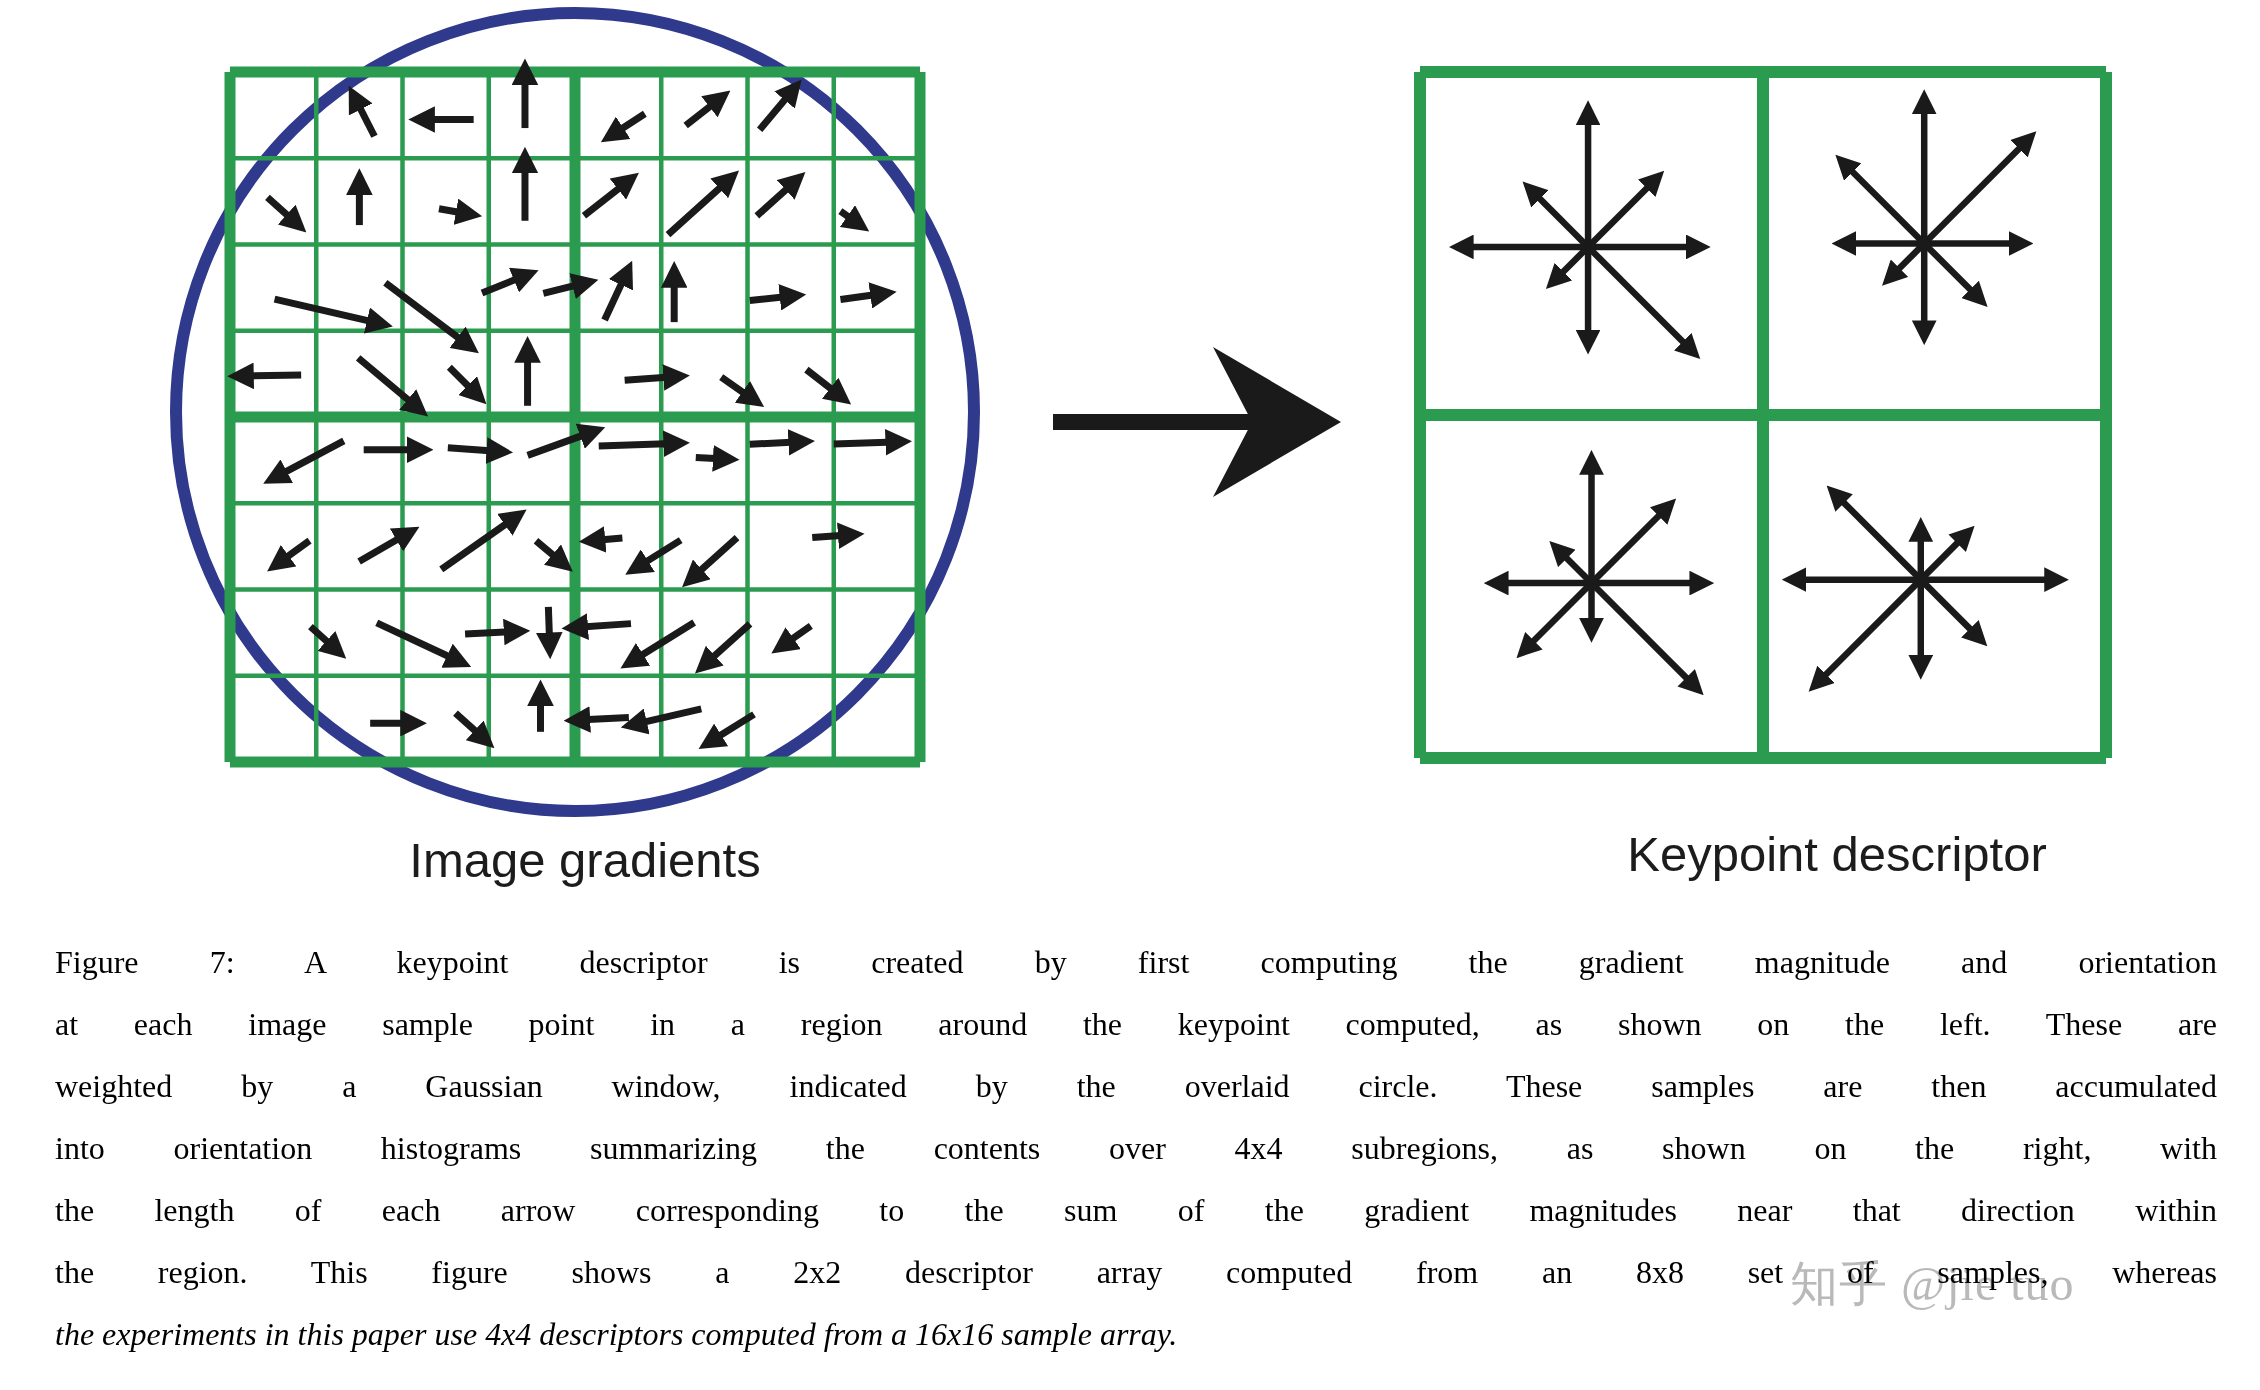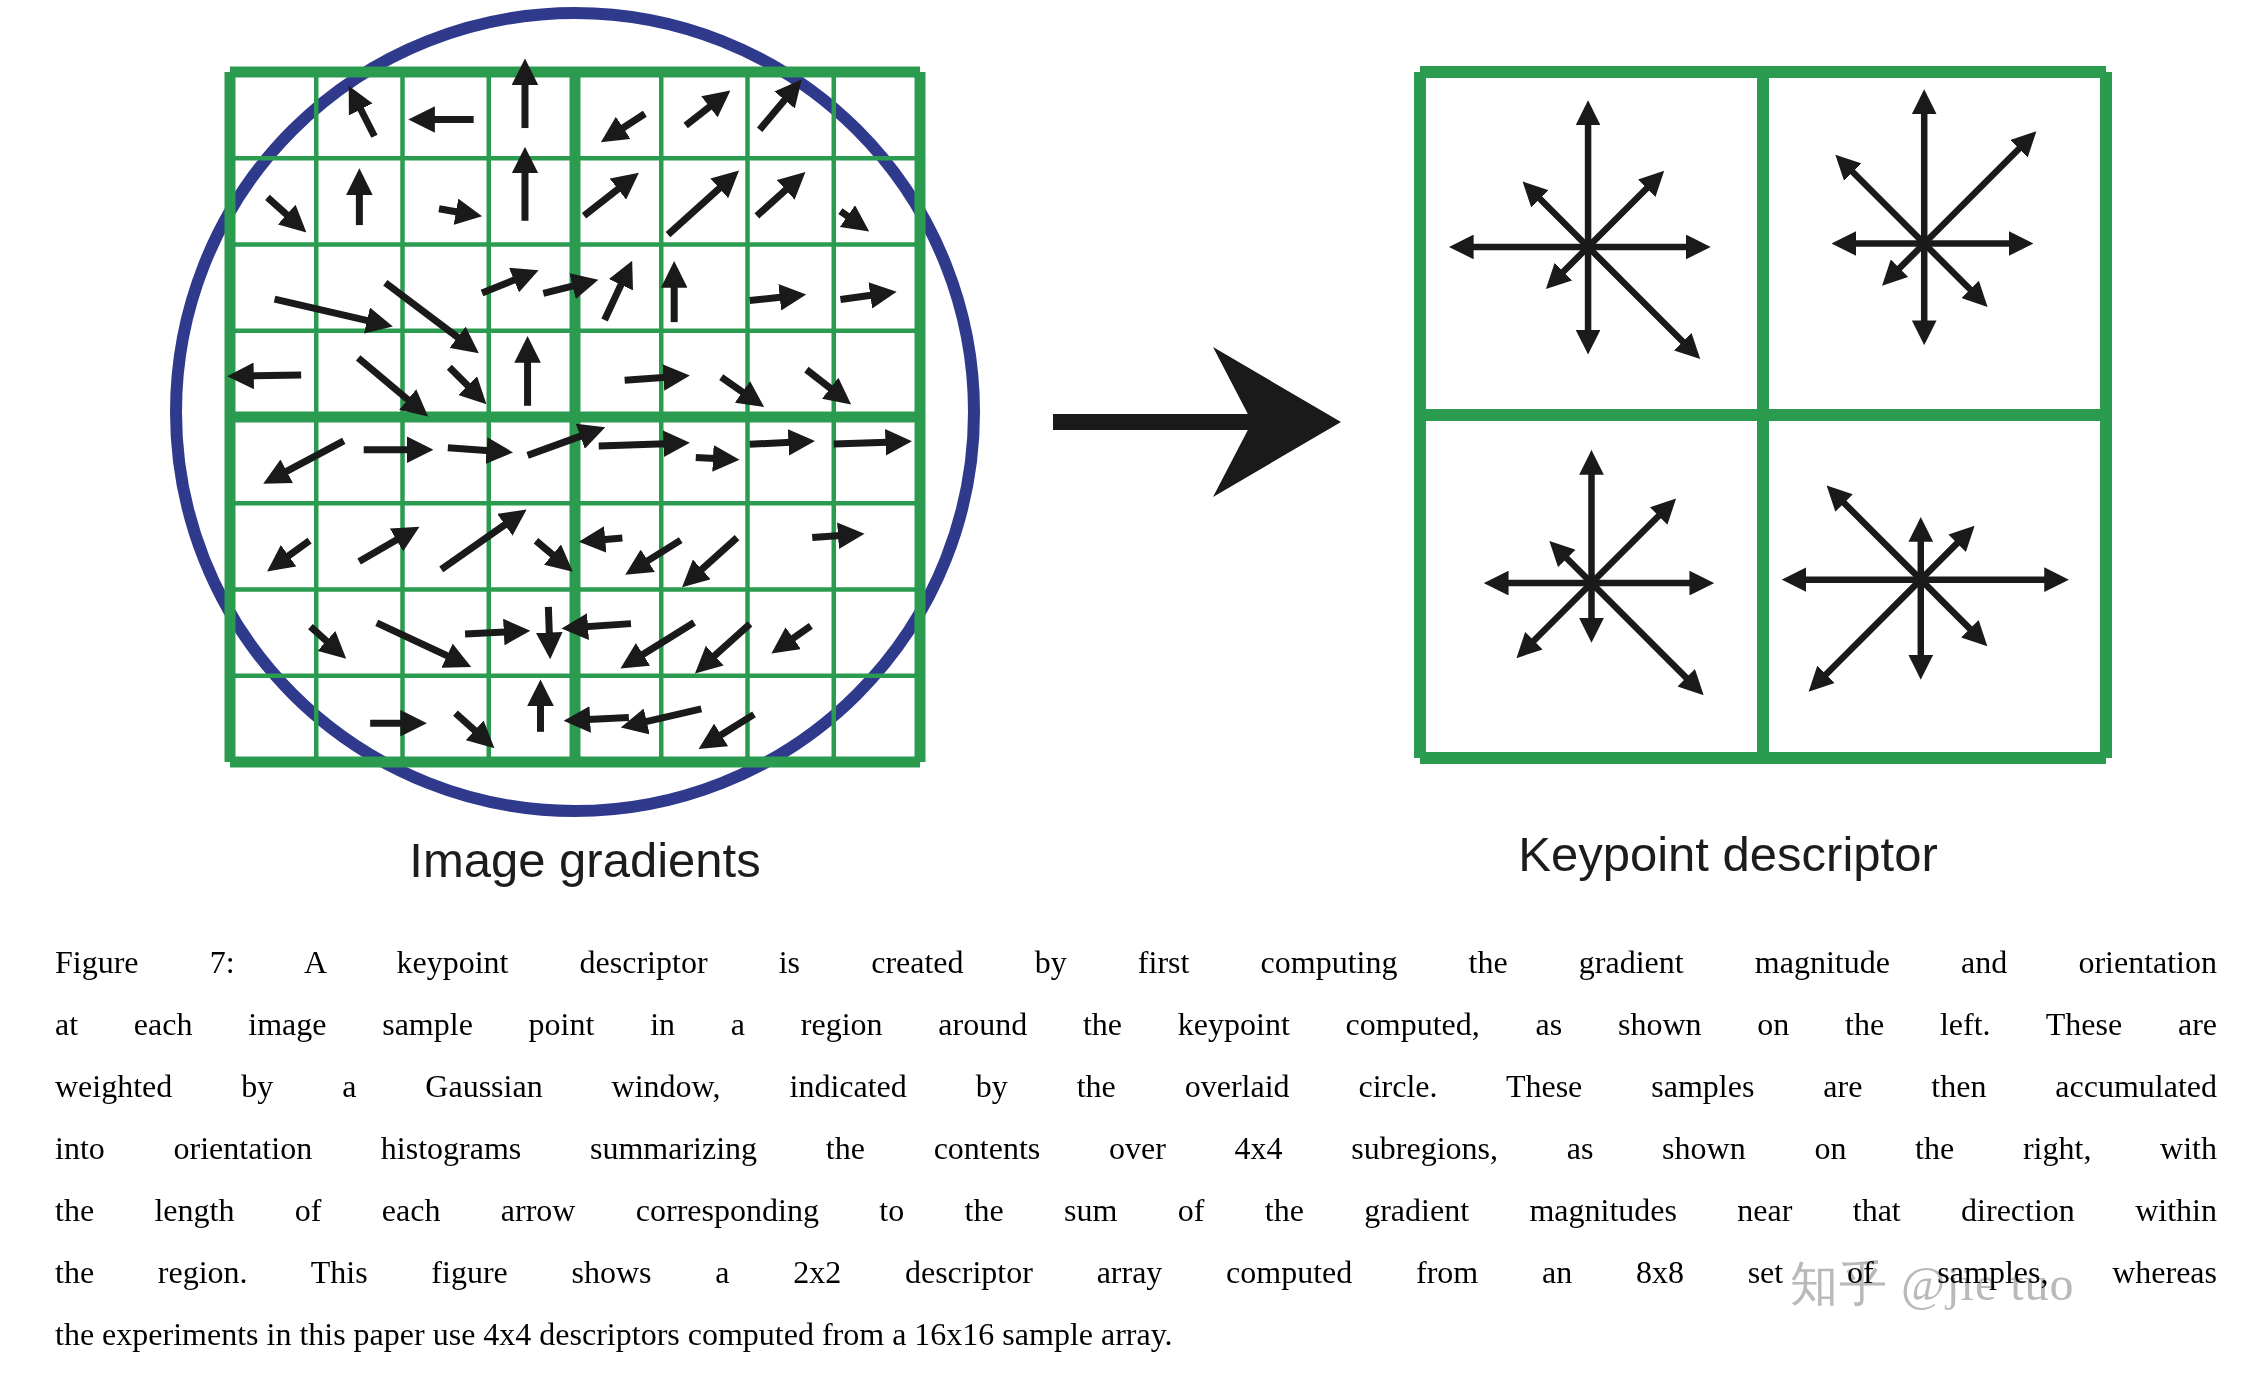--- a/index.html
+++ b/index.html
@@ -2,25 +2,25 @@
 <html><head>
 <meta charset="utf-8">
 <style>
   html,body{margin:0;padding:0;background:#ffffff;}
   #canvas{position:relative;width:2260px;height:1390px;background:#ffffff;overflow:hidden;
           font-family:"Liberation Sans",sans-serif;}
   #fig-svg{position:absolute;left:0;top:0;z-index:1;}
   .fig-label{position:absolute;transform:translateX(-50%);font-family:Liberation Sans, sans-serif;
              font-size:49px;color:#1c1c1c;white-space:nowrap;z-index:3;}
   #label-left{left:585px;top:832px;}
-  #label-right{left:1728px;top:826px;}
+  #label-right{left:1837px;top:826px;}
   #caption{position:absolute;left:55px;top:931px;width:2162px;z-index:3;
            font-family:"Liberation Serif",serif;font-size:32px;line-height:62px;color:#000;}
   .cap-line{text-align:justify;text-align-last:justify;}
-  .cap-last{text-align:left;}
+  .cap-last{text-align:left;font-style:italic;}
   #watermark{position:absolute;left:1790px;top:1252px;z-index:2;color:#b9b9b9;
              font-family:Liberation Serif, serif;font-size:48px;letter-spacing:1px;white-space:nowrap;}
 </style>
 </head>
 <body>
 
 <div id="canvas">
   <svg id="fig-svg" width="2260" height="1390" viewBox="0 0 2260 1390">
       <defs>
         <marker id="ah" viewBox="0 0 10 10" refX="6.5" refY="5" markerWidth="3.8" markerHeight="3.8" orient="auto" markerUnits="strokeWidth">

